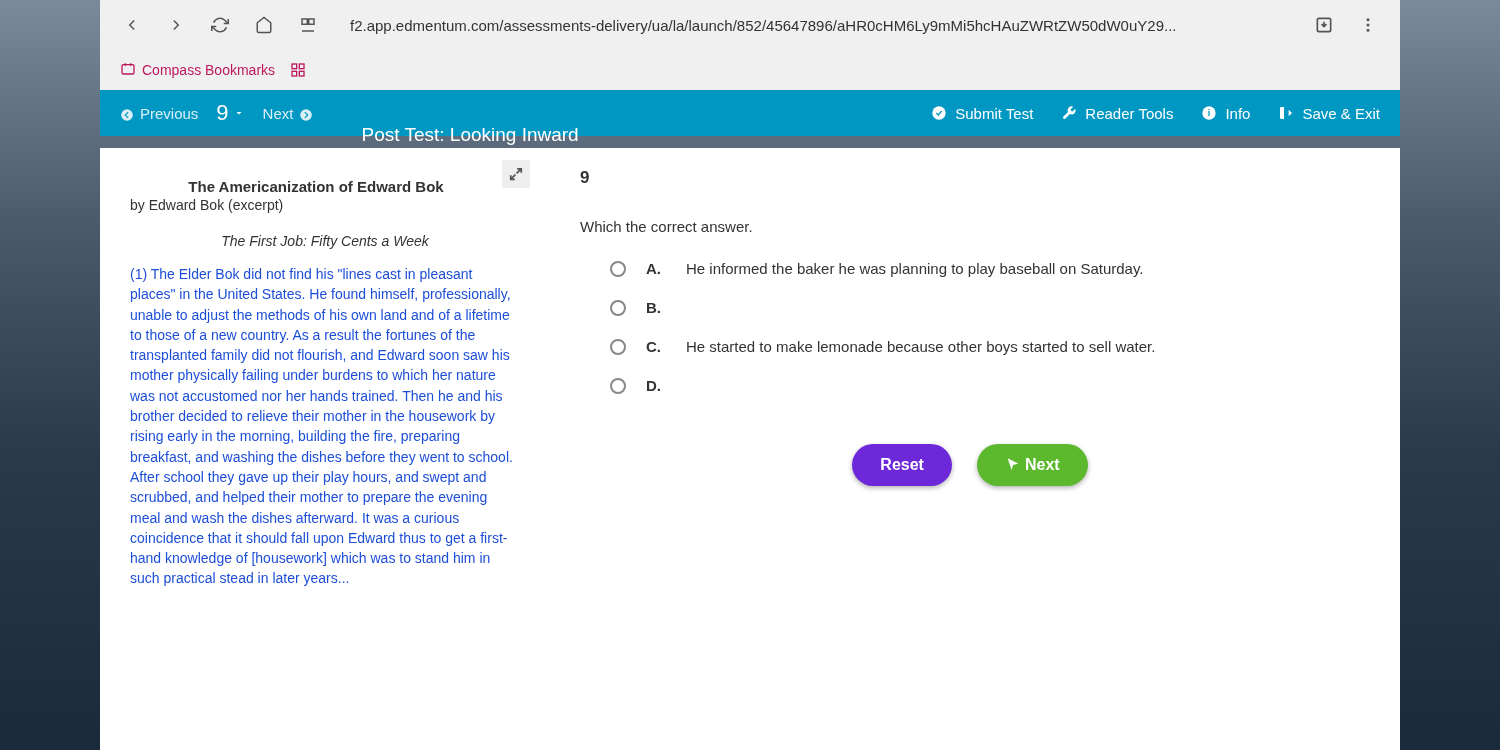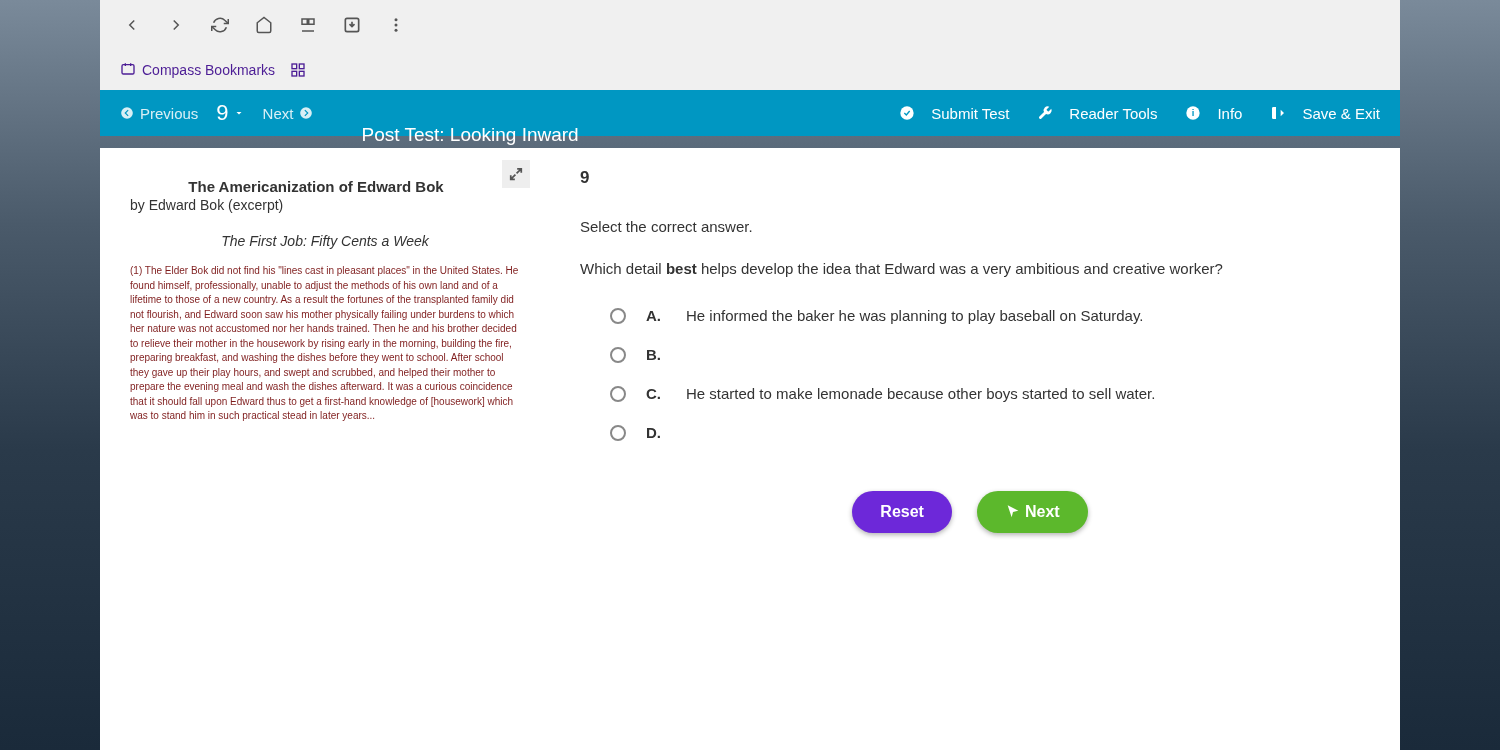--- a/index.html
+++ b/index.html
@@ -22,56 +22,56 @@
 .nav-icon { width: 24px; height: 24px; display: flex; align-items: center; justify-content: center; color: #555; cursor: pointer; }
 .url-bar { flex: 1; font-size: 15px; color: #333; padding-left: 10px; }
 .bookmarks-bar {
   background: #f0f0f0;
   height: 40px;
   display: flex;
   align-items: center;
   padding: 0 20px;
   gap: 15px;
   margin: 0 100px;
-  color: #4c1d95;
+  color: #be185d;
   font-size: 14px;
 }
 .bookmark-item { display: flex; align-items: center; gap: 6px; }
 .app-header {
   background: #0097c2;
   height: 46px;
   display: flex;
   align-items: center;
   padding: 0 20px;
   color: #fff;
   margin: 0 100px;
 }
 .header-left { display: flex; align-items: center; gap: 18px; }
-.header-btn { display: flex; align-items: center; gap: 6px; font-size: 15px; cursor: pointer; opacity: 0.85; }
+.header-btn { display: flex; align-items: flex-end; gap: 6px; font-size: 15px; cursor: pointer; opacity: 0.85; }
 .q-num { font-size: 22px; display: flex; align-items: center; gap: 4px; }
 .test-title { font-size: 19px; margin-left: 30px; margin-top: 44px; }
 .header-right { margin-left: auto; display: flex; align-items: center; gap: 28px; }
-.header-action { display: flex; align-items: center; gap: 16px; font-size: 15px; cursor: pointer; }
+.header-action { display: flex; align-items: center; gap: 8px; font-size: 15px; cursor: pointer; }
 .main-area {
   background: #fff;
   margin: 12px 100px;
   height: 750px;
   display: flex;
 }
 .passage-pane {
   width: 440px;
   padding: 30px 20px 10px 30px;
   color: #333;
   overflow: hidden;
 }
 .passage-title { font-weight: bold; font-size: 15px; text-align: center; margin-bottom: 2px; }
 .passage-author { font-size: 14px; margin-bottom: 20px; }
 .passage-chapter-num { font-size: 14px; text-align: center; font-weight: bold; margin-bottom: 10px; }
 .passage-chapter-title { font-size: 14px; text-align: center; margin-bottom: 15px; font-style: italic; }
-.passage-body { font-size: 10px; line-height: 1.45; color: #7f1d1d; }
+.passage-body { font-size: 14px; line-height: 1.45; color: #1d4ed8; }
 .expand-btn {
   float: right;
   width: 28px; height: 28px;
   background: #eee;
   display: flex; align-items: center; justify-content: center;
   margin-right: -10px;
   margin-top: -18px;
   cursor: pointer;
   color: #555;
 }
@@ -130,20 +130,21 @@
         <path d="M3 9l9-7 9 7v11a2 2 0 01-2 2H5a2 2 0 01-2-2z"></path>
       </svg>
   </div>
   <div class="nav-icon">
     <svg width="18" height="18" viewBox="0 0 24 24" fill="none" stroke="currentColor" stroke-width="2">
         <rect x="4" y="4" width="7" height="7"></rect>
         <rect x="13" y="4" width="7" height="7"></rect>
         <line x1="4" y1="20" x2="20" y2="20"></line>
       </svg>
   </div>
+  <div class="url-bar">f2.app.edmentum.com/assessments-delivery/ua/la/launch/852/45647896/aHR0cHM6Ly9mMi5hcHAuZWRtZW50dW0uY29...</div>
   <div class="nav-icon">
     <svg width="20" height="20" viewBox="0 0 24 24" fill="none" stroke="currentColor" stroke-width="2">
         <rect x="4" y="4" width="16" height="16" rx="2"></rect>
         <path d="M12 8v5M9 11l3 3 3-3"></path>
       </svg>
   </div>
   <div class="nav-icon">
     <svg width="18" height="18" viewBox="0 0 24 24" fill="currentColor">
         <circle cx="12" cy="5" r="2"></circle>
         <circle cx="12" cy="12" r="2"></circle>
@@ -232,24 +233,21 @@
         </svg>
     </div>
     <div class="passage-title">The Americanization of Edward Bok</div>
     <div class="passage-author">by Edward Bok (excerpt)</div>
     <div class="passage-chapter-title">The First Job: Fifty Cents a Week</div>
     <div class="passage-body">(1) The Elder Bok did not find his "lines cast in pleasant places" in the United States. He found himself, professionally, unable to adjust the methods of his own land and of a lifetime to those of a new country. As a result the fortunes of the transplanted family did not flourish, and Edward soon saw his mother physically failing under burdens to which her nature was not accustomed nor her hands trained. Then he and his brother decided to relieve their mother in the housework by rising early in the morning, building the fire, preparing breakfast, and washing the dishes before they went to school. After school they gave up their play hours, and swept and scrubbed, and helped their mother to prepare the evening meal and wash the dishes afterward. It was a curious coincidence that it should fall upon Edward thus to get a first-hand knowledge of [housework] which was to stand him in such practical stead in later years...</div>
   </div>
 
   <div class="question-pane">
     <div class="question-num">9</div>
-    <div class="question-instruction">Select the correct answer.</div>
-    <div class="question-stem">
-      <span>Which detail </span><b>best</b><span> helps develop the idea that Edward was a very ambitious and creative worker?</span>
-    </div>
+    <div class="question-instruction">Which the correct answer.</div>
     <div class="choices">
       <div class="choice">
         <div class="radio"></div>
         <div class="choice-letter">A.</div>
         <div>He informed the baker he was planning to play baseball on Saturday.</div>
       </div>
       <div class="choice">
         <div class="radio"></div>
         <div class="choice-letter">B.</div>
       </div>

